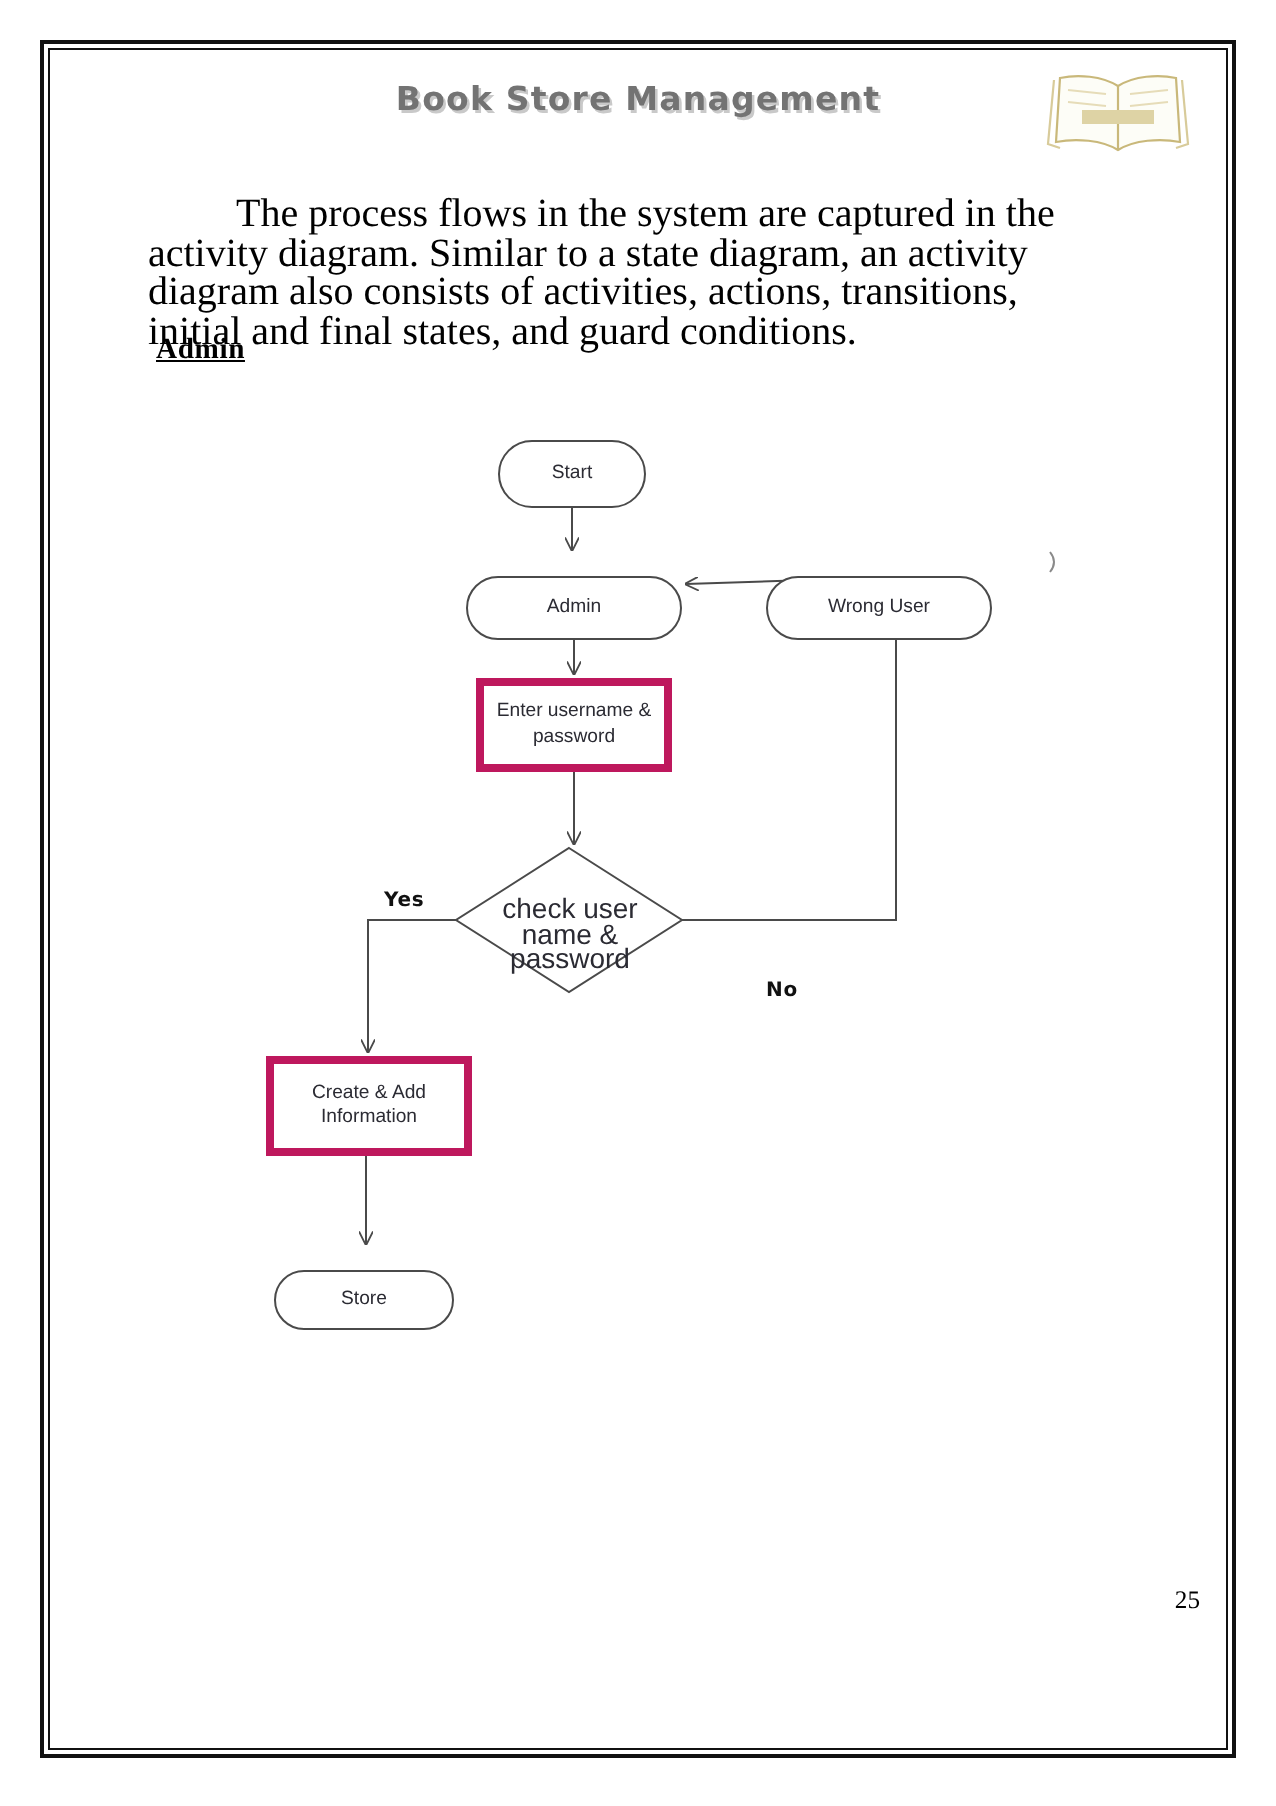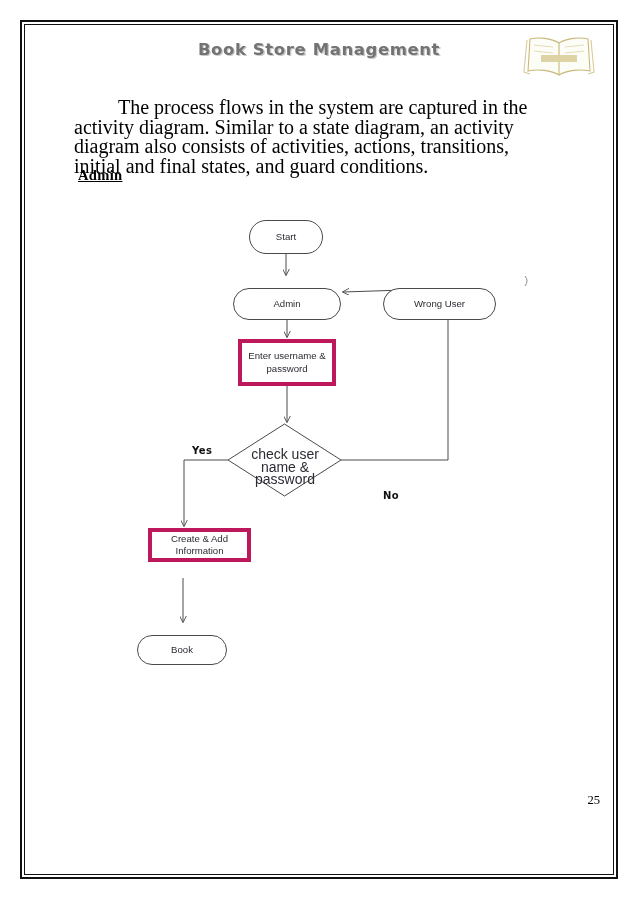--- a/index.html
+++ b/index.html
@@ -43,21 +43,21 @@
         display:flex;align-items:center;justify-content:center;text-align:center;
         font-family:"Liberation Sans", sans-serif;font-size:9.6px;
         color:#2b2b33;line-height:12.5px;}
   .stadium{border:1px solid #4a4a4a;border-radius:999px;background:#fff;margin-top:11px;}
   .rect{border:4px solid #be185d;background:#fff;}
 
   #node-start{left:249px;top:209px;width:74px;height:34px;}
   #node-admin{left:233px;top:277px;width:108px;height:32px;}
   #node-wrong-user{left:383px;top:277px;width:113px;height:32px;}
   #node-enter-credentials{left:238px;top:339px;width:98px;height:47px;}
-  #node-create-add{left:148px;top:528px;width:103px;height:34px;}
+  #node-create-add{left:133px;top:528px;width:103px;height:50px;}
   #node-stop{left:137px;top:624px;width:90px;height:30px;}
 
   #decision-label{
     position:absolute;left:232px;top:448px;width:106px;text-align:center;
     font-family:"Liberation Sans", sans-serif;font-size:14px;
     color:#2b2b33;line-height:12.5px;
   }
   .edge-label{
     position:absolute;font-family:"DejaVu Sans", sans-serif;
     font-size:10px;font-weight:bold;color:#111;letter-spacing:.4px;
@@ -129,19 +129,19 @@
   <span>Wrong User</span>
 </div>
 <div class="node rect" id="node-enter-credentials">
   <span>Enter username &amp; password</span>
 </div>
 <div id="decision-label">check user name &amp; password</div>
 <div class="node rect" id="node-create-add">
   <span>Create &amp; Add Information</span>
 </div>
 <div class="node stadium" id="node-stop">
-  <span>Book</span>
+  <span>Store</span>
 </div>
 
 <div class="edge-label" id="label-yes">Yes</div>
 <div class="edge-label" id="label-no">No</div>
 
 <div id="page-number">25</div>
 
 </body></html>

